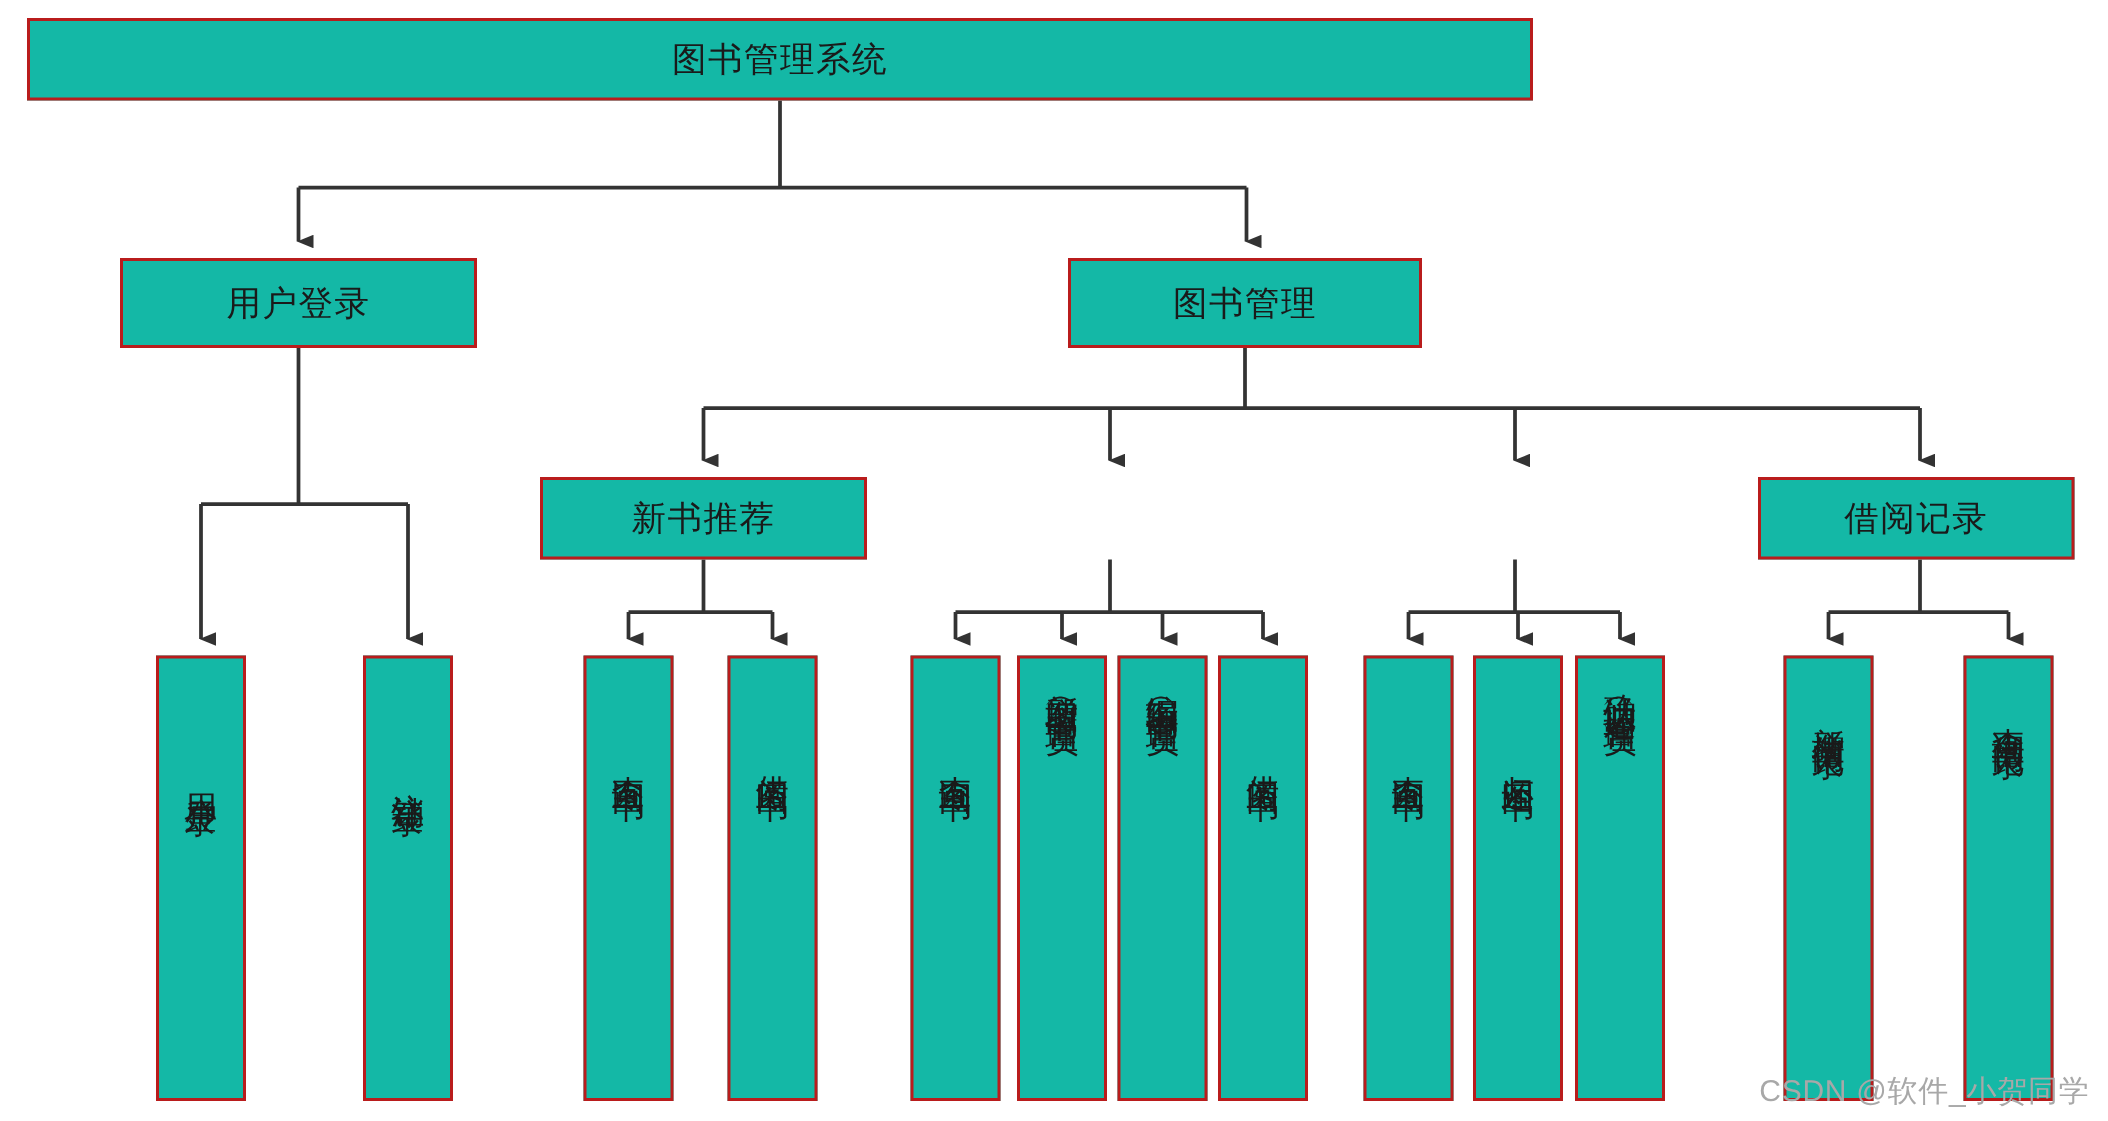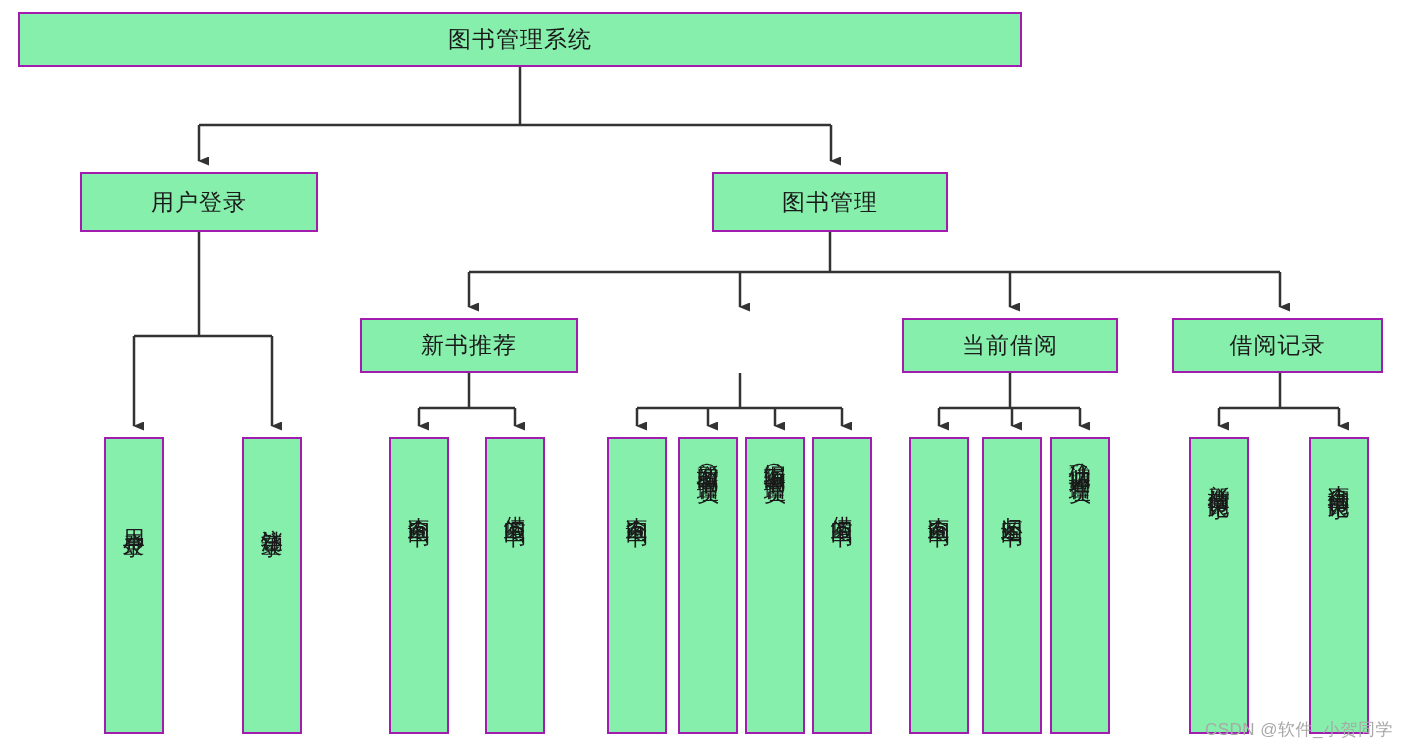--- a/index.html
+++ b/index.html
@@ -21,22 +21,22 @@
   svg.diagram-canvas {
     position: absolute;
     left: 0;
     top: 0;
     width: 1405px;
     height: 747px;
   }
   .node-box {
     position: absolute;
     box-sizing: border-box;
-    background: #86efac;
-    border: 2px solid #a21caf;
+    background: #14b8a6;
+    border: 2px solid #b91c1c;
     display: flex;
     align-items: center;
     justify-content: center;
     color: #1a1a1a;
   }
   .node-box.horizontal {
     font-size: 23px;
     letter-spacing: 1px;
   }
   .node-box.horizontal .node-label {
@@ -53,21 +53,21 @@
     text-orientation: upright;
     font-size: 22px;
     line-height: 1.25;
     letter-spacing: 3px;
     white-space: nowrap;
   }
   .watermark {
     position: absolute;
     right: 12px;
     bottom: 6px;
-    font-size: 17px;
+    font-size: 20px;
     color: #a8a8a8;
     letter-spacing: 0.5px;
     white-space: nowrap;
     pointer-events: none;
   }
 </style>
 </head>
 <body>
 
 <div id="diagram-root">
@@ -141,23 +141,20 @@
   <div class="node-box horizontal" style="left:80px;top:172px;width:238px;height:60px;">
     <span class="node-label">用户登录</span>
   </div>
   <div class="node-box horizontal" style="left:712px;top:172px;width:236px;height:60px;">
     <span class="node-label">图书管理</span>
   </div>
 
   <div class="node-box horizontal" style="left:360px;top:318px;width:218px;height:55px;">
     <span class="node-label">新书推荐</span>
   </div>
-  <div class="node-box horizontal" style="left:902px;top:318px;width:216px;height:55px;">
-    <span class="node-label">当前借阅</span>
-  </div>
   <div class="node-box horizontal" style="left:1172px;top:318px;width:211px;height:55px;">
     <span class="node-label">借阅记录</span>
   </div>
 
   <div class="node-box leaf" style="left:104px;top:437px;width:60px;height:297px;padding-top:72px;">
     <span class="node-label">用户登录</span>
   </div>
   <div class="node-box leaf" style="left:242px;top:437px;width:60px;height:297px;padding-top:72px;">
     <span class="node-label">注销登录</span>
   </div>

